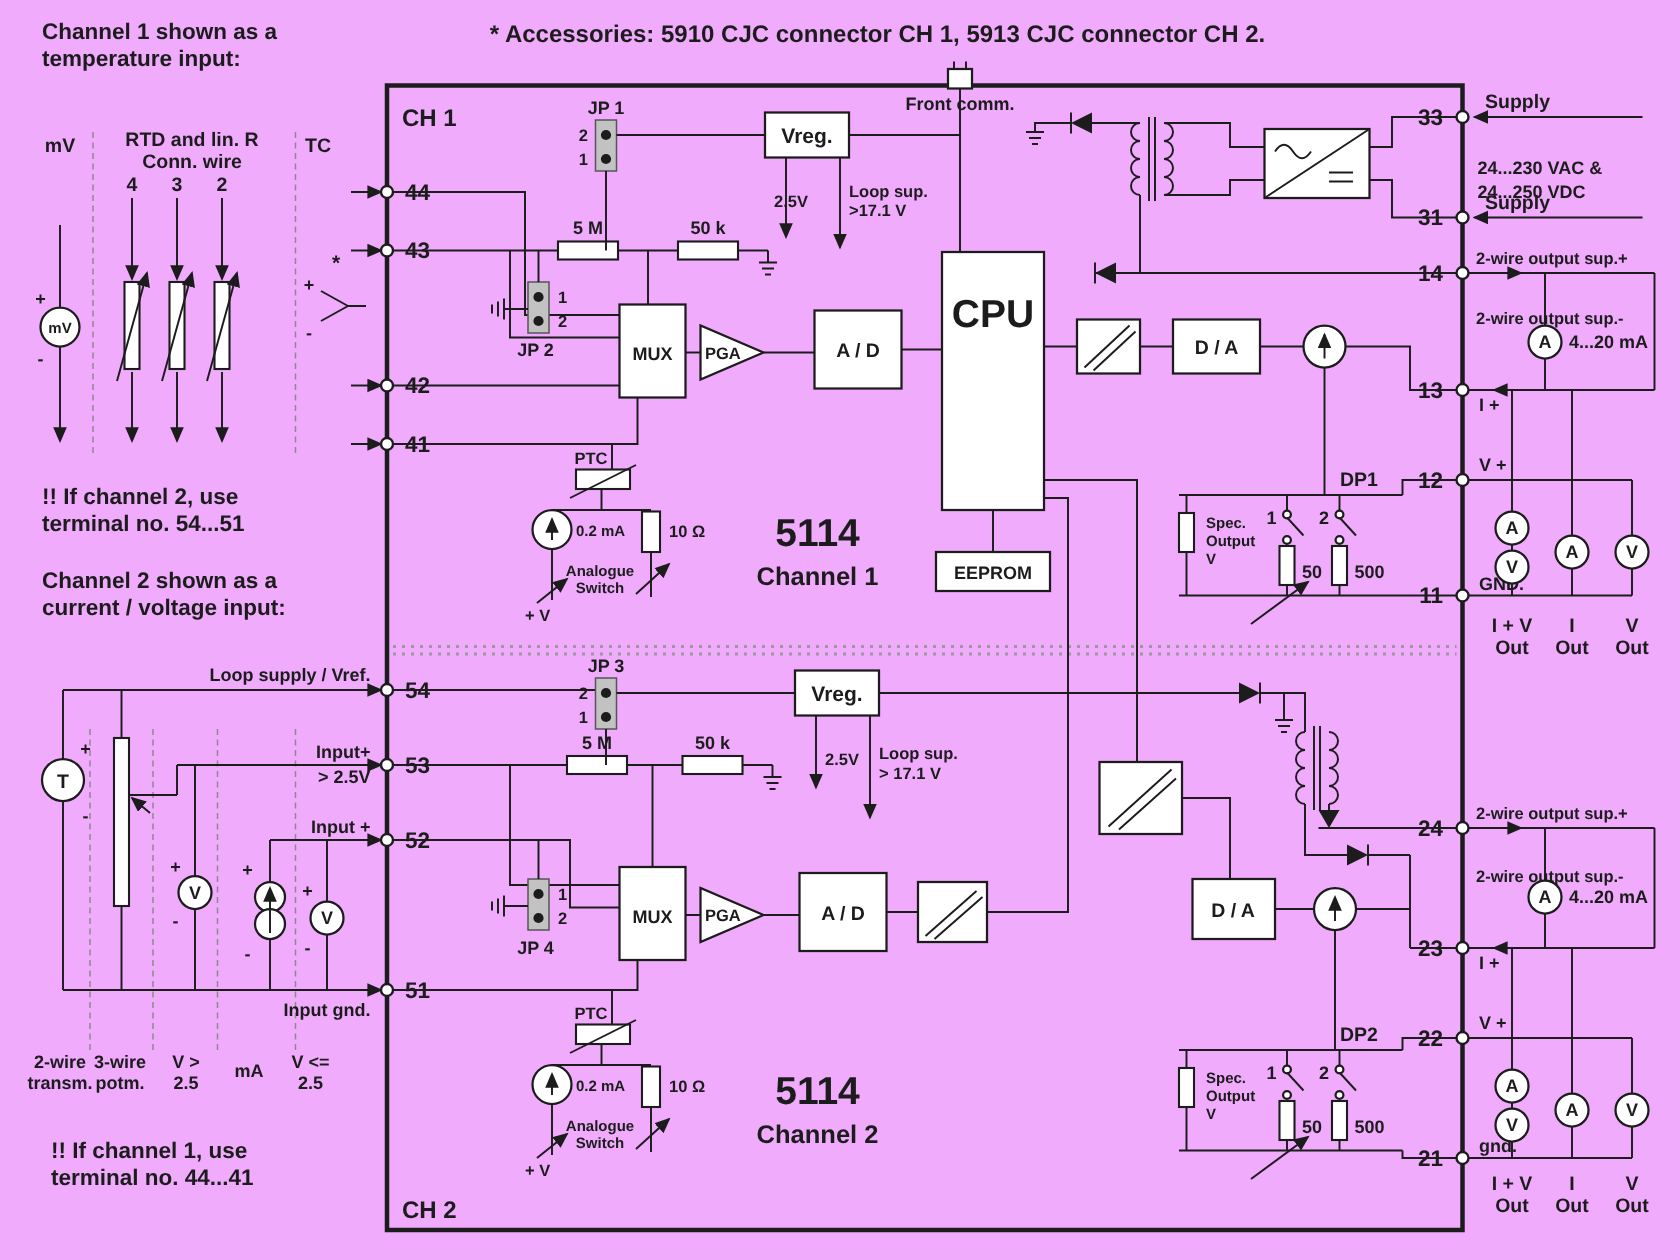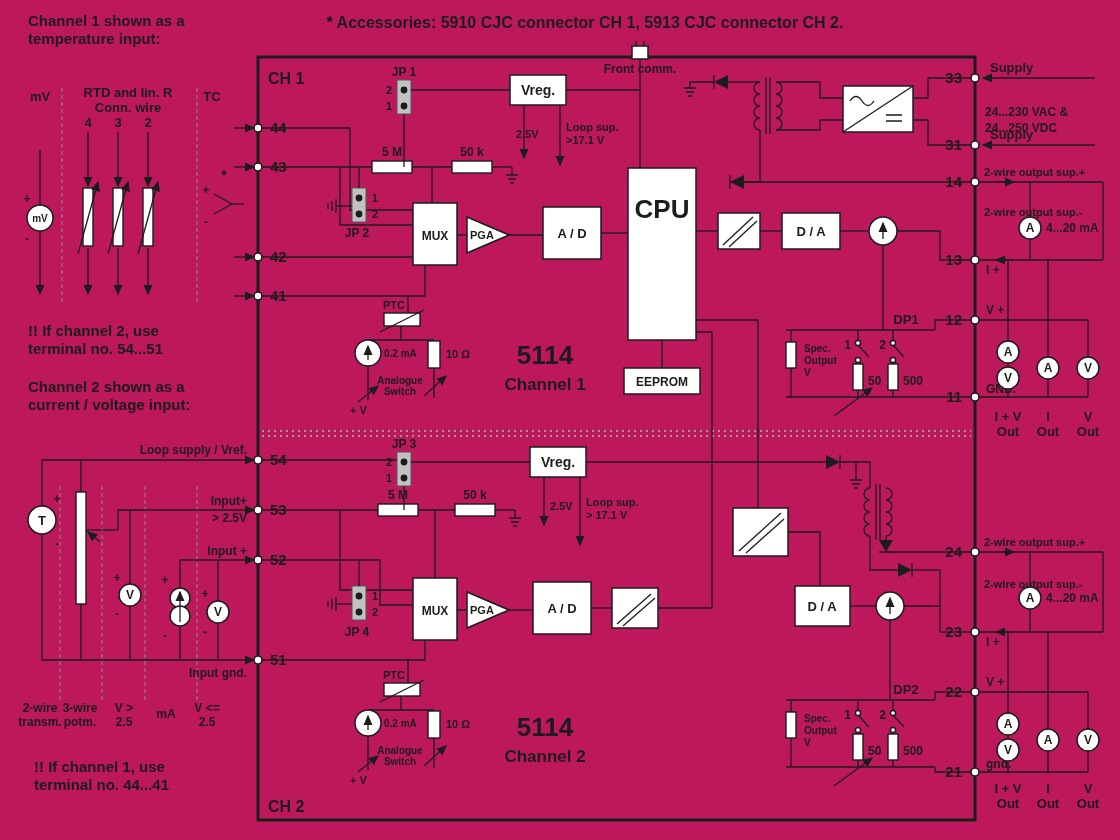--- a/index.html
+++ b/index.html
@@ -1,16 +1,16 @@
 <!DOCTYPE html>
 <html><head>
 <meta charset="utf-8">
 <style>
   html,body{margin:0;padding:0;background:#fff;}
-  #stage{position:relative;width:1120px;height:840px;background:#be185d;overflow:hidden;}
+  #stage{position:relative;width:1120px;height:840px;background:#f0abfc;overflow:hidden;}
   svg text{font-family:"Liberation Sans",sans-serif;fill:#1c1c1c;}
   .t{font-weight:700;}
   .s10{font-size:10px}.s11{font-size:11px}.s12{font-size:12px}.s13{font-size:13px}
   .s14{font-size:14px}.s15{font-size:15px}.s16{font-size:16px}.s17{font-size:17px}.s26{font-size:26px}
   .mid{text-anchor:middle}.end{text-anchor:end}
   .w{stroke:#1c1c1c;stroke-width:1.3;fill:none}
   .w2{stroke:#1c1c1c;stroke-width:3;fill:none}
   .box{fill:#fff;stroke:#1c1c1c;stroke-width:1.5}
   .res{fill:#fff;stroke:#1c1c1c;stroke-width:1.4}
   .jp{fill:#c2c2c2;stroke:#555;stroke-width:1}

